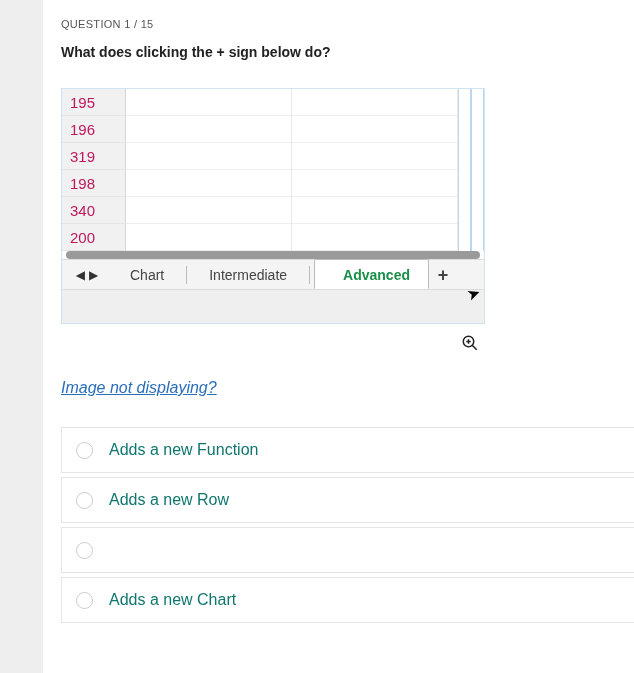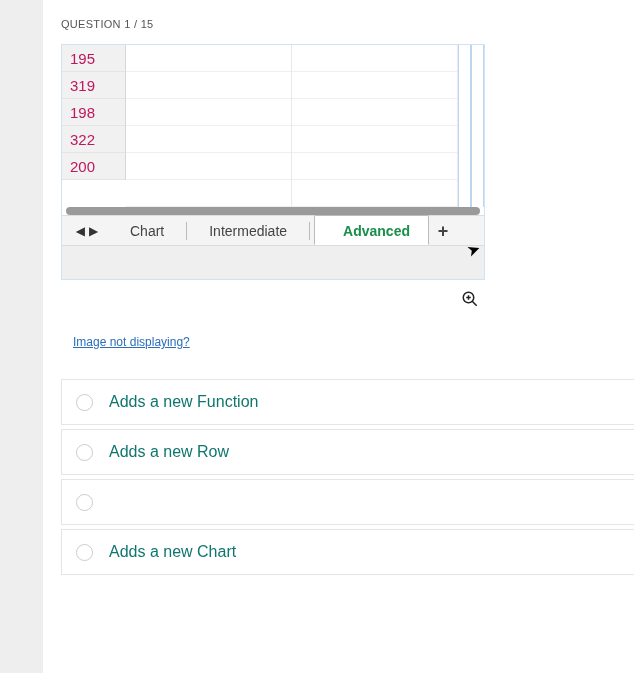--- a/index.html
+++ b/index.html
@@ -149,24 +149,25 @@
 
   .zoomrow {
     width: 424px;
     display: flex;
     justify-content: flex-end;
     padding: 10px 6px 0 0;
   }
   .zoom-icon { font-size: 17px; color: #222; }
 
   .notdisplaying {
-    font-size: 12px;
+    font-size: 16px;
     color: #2a6ebb;
-    margin: 22px 0 30px 12px;
+    margin: 22px 0 30px 0;
     display: inline-block;
+    font-style: italic;
   }
 
   
   .answers { }
   .answer {
     border: 1px solid #e5e5e5;
     border-right: none;
     height: 46px;
     display: flex;
     align-items: center;
@@ -187,28 +188,30 @@
   }
 </style>
 </head>
 <body>
 
 <div class="page">
   <div class="leftgutter"></div>
   <div class="content">
 
     <div class="qcounter">QUESTION 1 / 15</div>
+    <div class="qtext">What does clicking the + sign below do?</div>
 
     <div class="shot">
       <div class="grid">
         <div class="rownums">
           <div class="cell">195</div>
+          <div class="cell">196</div>
           <div class="cell">319</div>
           <div class="cell">198</div>
-          <div class="cell">322</div>
+          <div class="cell">340</div>
           <div class="cell">200</div>
         </div>
         <div class="cols">
           <div class="col">
               <div class="cell"></div>
               <div class="cell"></div>
               <div class="cell"></div>
               <div class="cell"></div>
               <div class="cell"></div>
               <div class="cell"></div>

